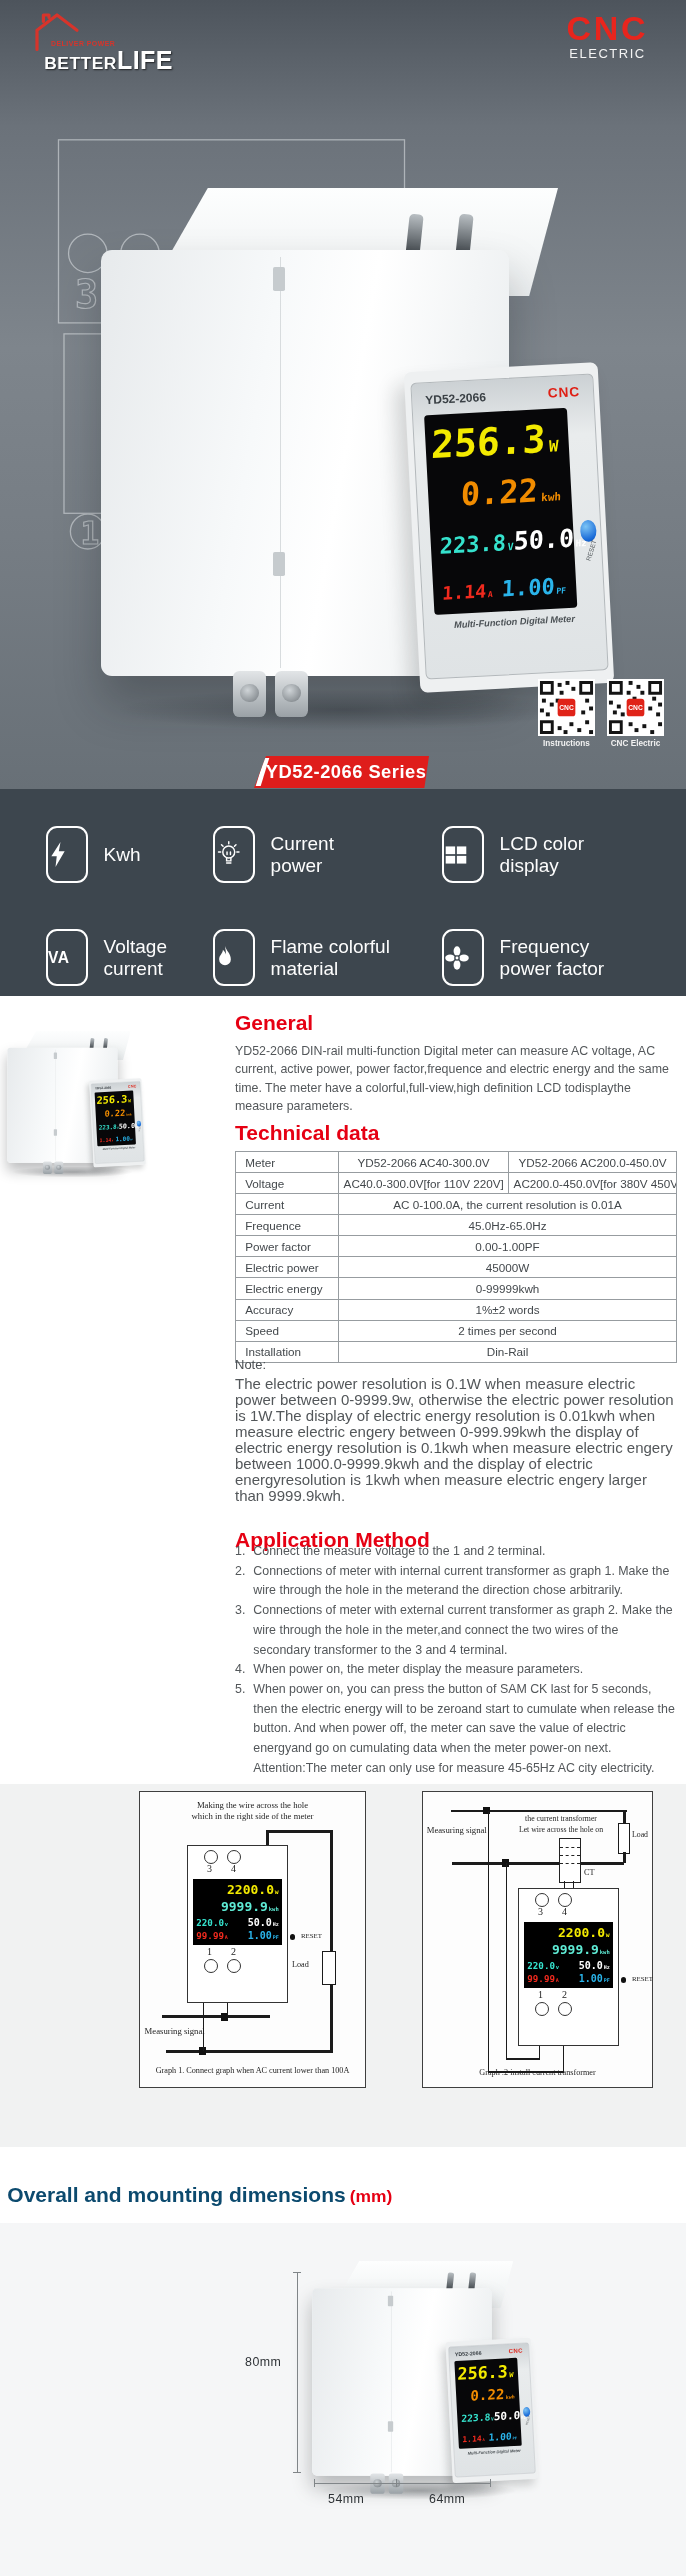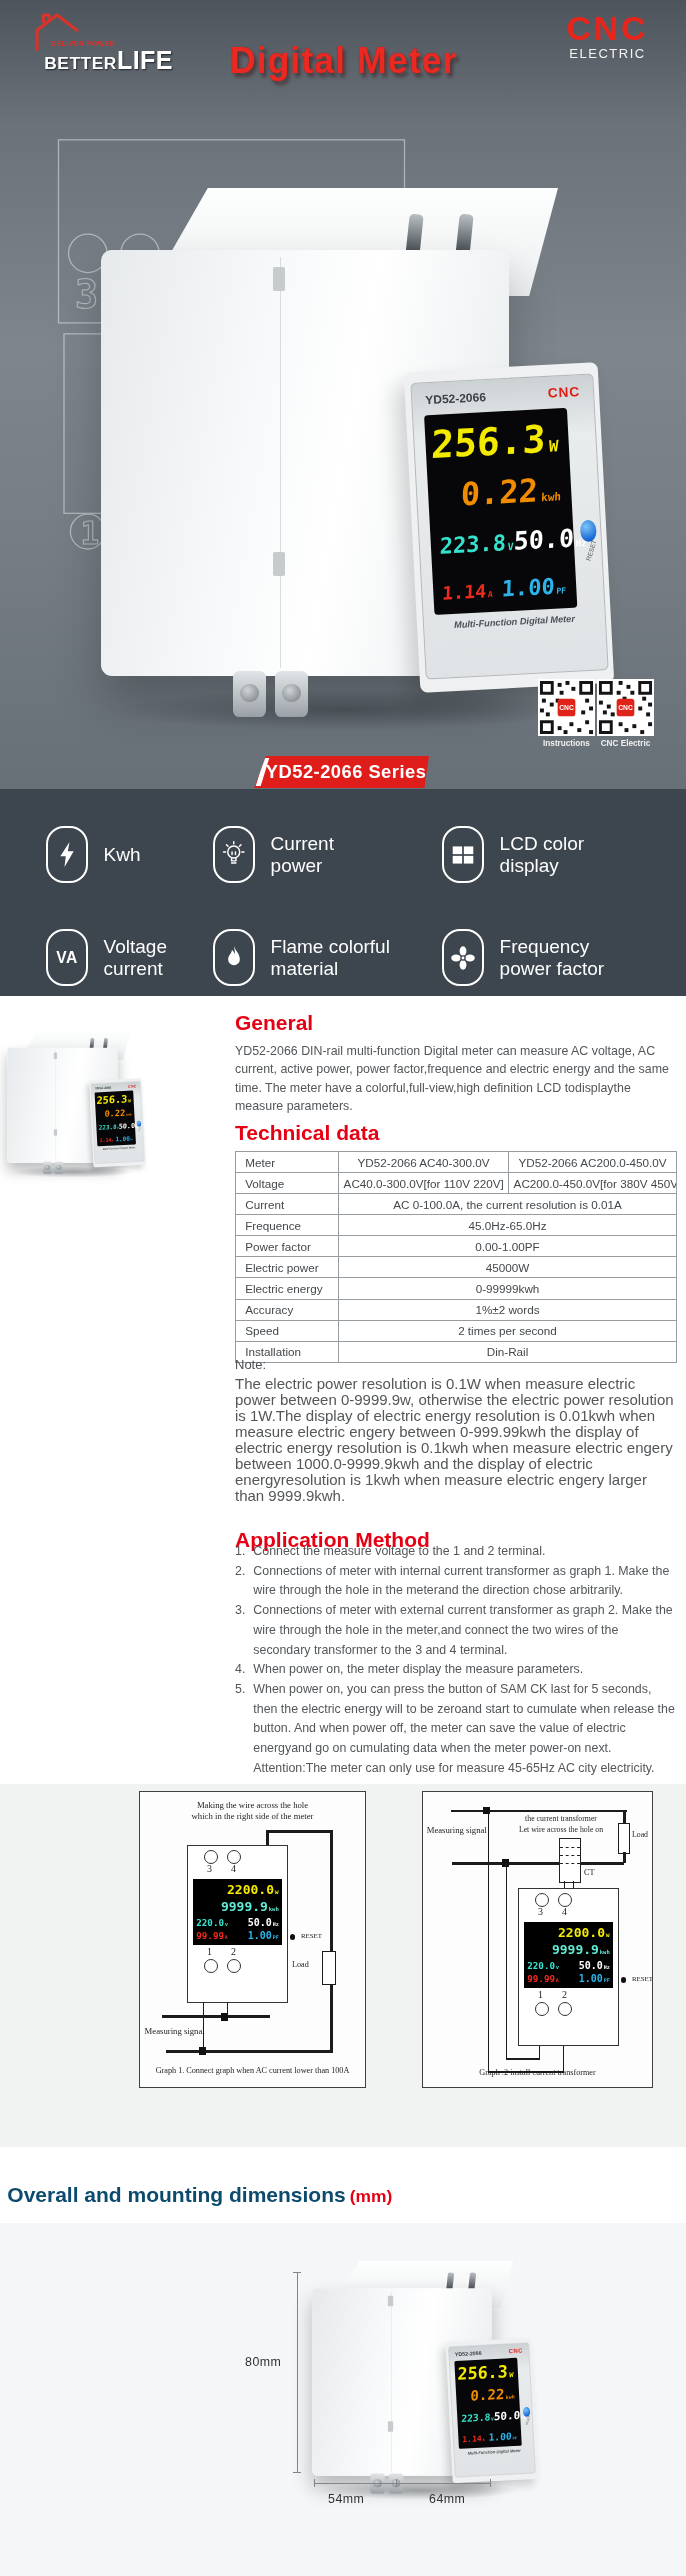--- a/index.html
+++ b/index.html
@@ -18,21 +18,21 @@
   .bl-n2{font-size:25px;font-weight:bold;letter-spacing:0.5px;}
   .brand-right{position:absolute;left:557px;top:11px;width:101px;text-align:center;}
   .br-name{font-size:34px;font-weight:bold;color:#e8251d;letter-spacing:2.7px;line-height:1;}
   .br-sub{font-size:13px;color:#f4f4f4;letter-spacing:1.5px;margin-top:0.9px;}
   .hero-title{position:absolute;left:0;top:42px;width:687px;text-align:center;
               color:#ea2a22;font-weight:bold;line-height:1.04;letter-spacing:0.9px;
               text-shadow:0 0 0.9px #8d1410,2.7px 3.7px 3.7px rgba(50,8,5,.45);}
   .ht1{font-size:43px;}
   .ht2{font-size:36px;}
   .sketch{position:absolute;left:53px;top:136px;opacity:.5;}
-  .qr-row{position:absolute;left:538px;top:679px;display:flex;gap:2px;z-index:3;}
+  .qr-row{position:absolute;left:538px;top:679px;display:flex;gap:12px;z-index:3;}
   .qr-item{width:57px;text-align:center;}
   .qr-svg{width:57px;height:57px;display:block;background:#fff;}
   .qr-label{margin-top:2.7px;font-size:8.2px;font-weight:bold;color:#f2f2f2;white-space:nowrap;}
   .series-banner{position:absolute;left:254px;top:756px;width:175px;height:32px;background:#df1d1b;
                  clip-path:polygon(12px 0,100% 0,calc(100% - 4.6px) 100%,0 100%);
                  display:flex;align-items:center;justify-content:center;z-index:4;}
   .sb-slash{position:absolute;left:6.4px;top:1.8px;width:4.6px;height:28px;background:#fff;transform:skewX(-17deg);}
   .sb-text{font-size:18.3px;font-weight:bold;color:#fff;letter-spacing:0.5px;padding-left:9.2px;}
 
   
@@ -84,22 +84,22 @@
   .pm-caption{margin-top:6.4px;text-align:center;font-size:9.2px;font-style:italic;font-weight:bold;color:#4c5256;}
   .pm-reset{position:absolute;right:3.7px;top:145px;width:16.5px;height:22px;border-radius:50%;
             background:radial-gradient(circle at 35% 30%,#7cc4f5,#1a6bd8 70%,#0d4ba8);}
   .pm-resetlbl{position:absolute;right:0px;top:172px;font-size:6.4px;color:#5a6064;transform:rotate(-70deg);}
 
   
   .features{position:absolute;left:0;top:789px;width:687px;height:207px;background:#3d464e;}
   .feat{position:absolute;display:flex;align-items:center;}
   .f1{left:46px;top:37px}.f2{left:213px;top:37px}.f3{left:442px;top:37px}
   .f4{left:46px;top:140px}.f5{left:213px;top:140px}.f6{left:442px;top:140px}
-  .feat-icon{width:38px;height:53px;border:2.3px solid #fff;border-radius:18px;
-             display:flex;align-items:center;justify-content:center;flex:none;}
+  .feat-icon{width:38px;height:53px;border:2.3px solid #fff;border-radius:11px;
+             display:flex;align-items:center;justify-content:flex-start;flex:none;}
   .feat-label{margin-left:15.6px;color:#fdfdfd;font-size:19px;line-height:1.12;}
   .feat-label span{display:block;}
   .va-txt{font-size:15.6px;font-weight:bold;color:#fff;letter-spacing:0.5px;}
 
   
   .rhead{position:absolute;color:#e60013;font-size:21px;font-weight:bold;}
   .body-text{position:absolute;width:441px;font-size:12.4px;color:#53575a;line-height:18.3px;}
   .tdata{position:absolute;left:235px;top:1151px;width:441px;border-collapse:collapse;table-layout:fixed;}
   .tdata td{border:0.9px solid #979ca0;height:18.3px;padding:0.9px 4.6px;font-size:11.7px;color:#43484c;overflow:hidden;white-space:nowrap;}
   .tdata .tl{padding-left:9.2px;}
@@ -173,21 +173,20 @@
         </g>
       </svg>
       <div class="bl-tagline">DELIVER POWER</div>
       <div class="bl-name"><span class="bl-n1">BETTER</span><span class="bl-n2">LIFE</span></div>
     </div>
     <div class="brand-right">
       <div class="br-name">CNC</div>
       <div class="br-sub">ELECTRIC</div>
     </div>
     <div class="hero-title">
-      <div class="ht2">Digital Meter</div>
     </div>
 
     <svg class="sketch" width="357" height="458" viewBox="0 0 390 500">
       <g fill="none" stroke="#eef2f4" stroke-width="1.4">
         <rect x="6" y="4" width="378" height="200"></rect>
         <circle cx="38" cy="128" r="21"></circle>
           <circle cx="95" cy="128" r="21"></circle>
         <rect x="12" y="216" width="330" height="196"></rect>
         <circle cx="38" cy="432" r="19"></circle>
           <circle cx="92" cy="432" r="19"></circle>

